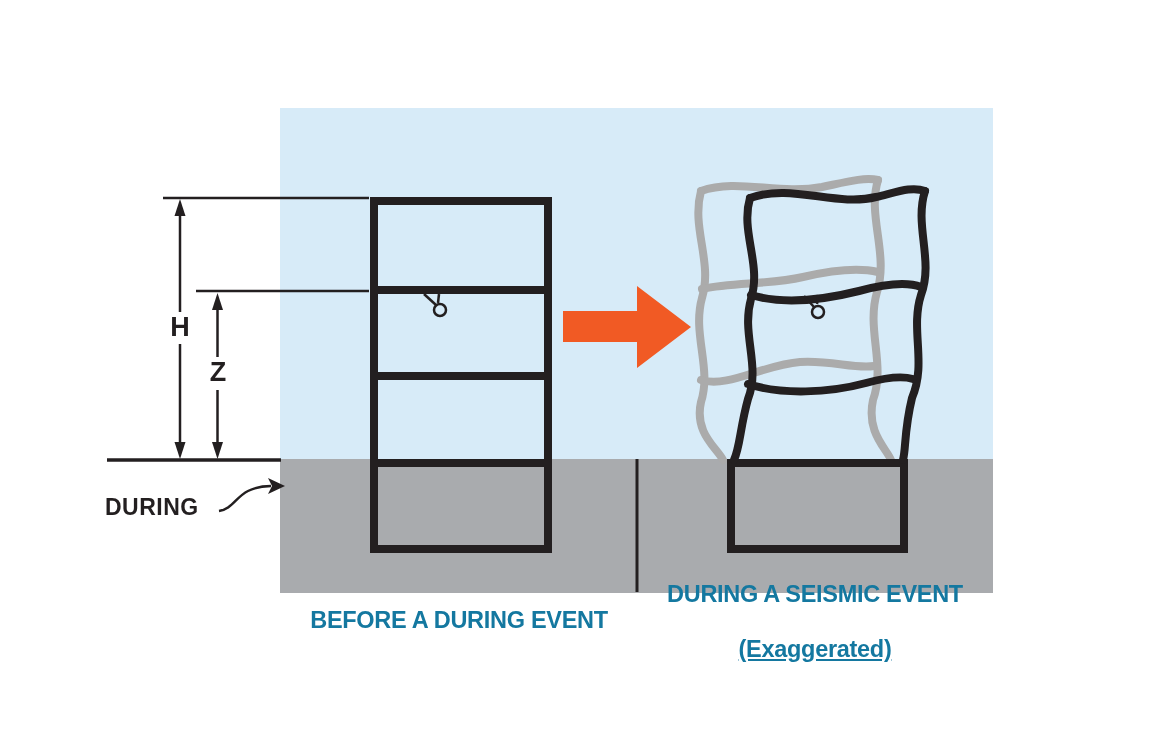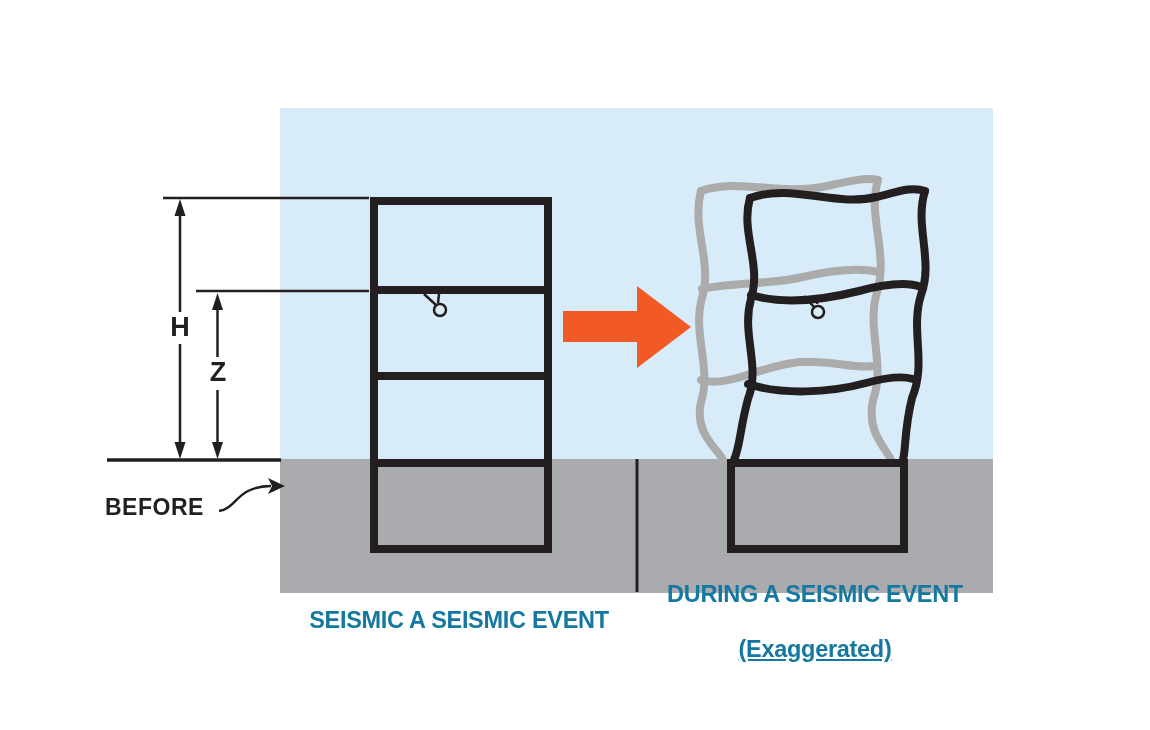--- a/index.html
+++ b/index.html
@@ -195,19 +195,19 @@
       <g>
         <path class="pen" d="M804,296 L814,307"></path>
         <path class="pen" d="M818,295 L817,304"></path>
         <circle class="pen" cx="818" cy="312" r="6"></circle>
       </g>
     </g>
   </svg>
 
   <div class="lbl h">H</div>
   <div class="lbl z">Z</div>
-  <div class="lbl groundlbl">BEFORE</div>
-
-  <div class="caption before">SEISMIC A SEISMIC EVENT</div>
+  <div class="lbl groundlbl">DURING</div>
+
+  <div class="caption before">BEFORE A DURING EVENT</div>
   <div class="caption during">DURING A SEISMIC EVENT</div>
   <div class="caption note">(Exaggerated)</div>
 
 </div>
 
 </body></html>

